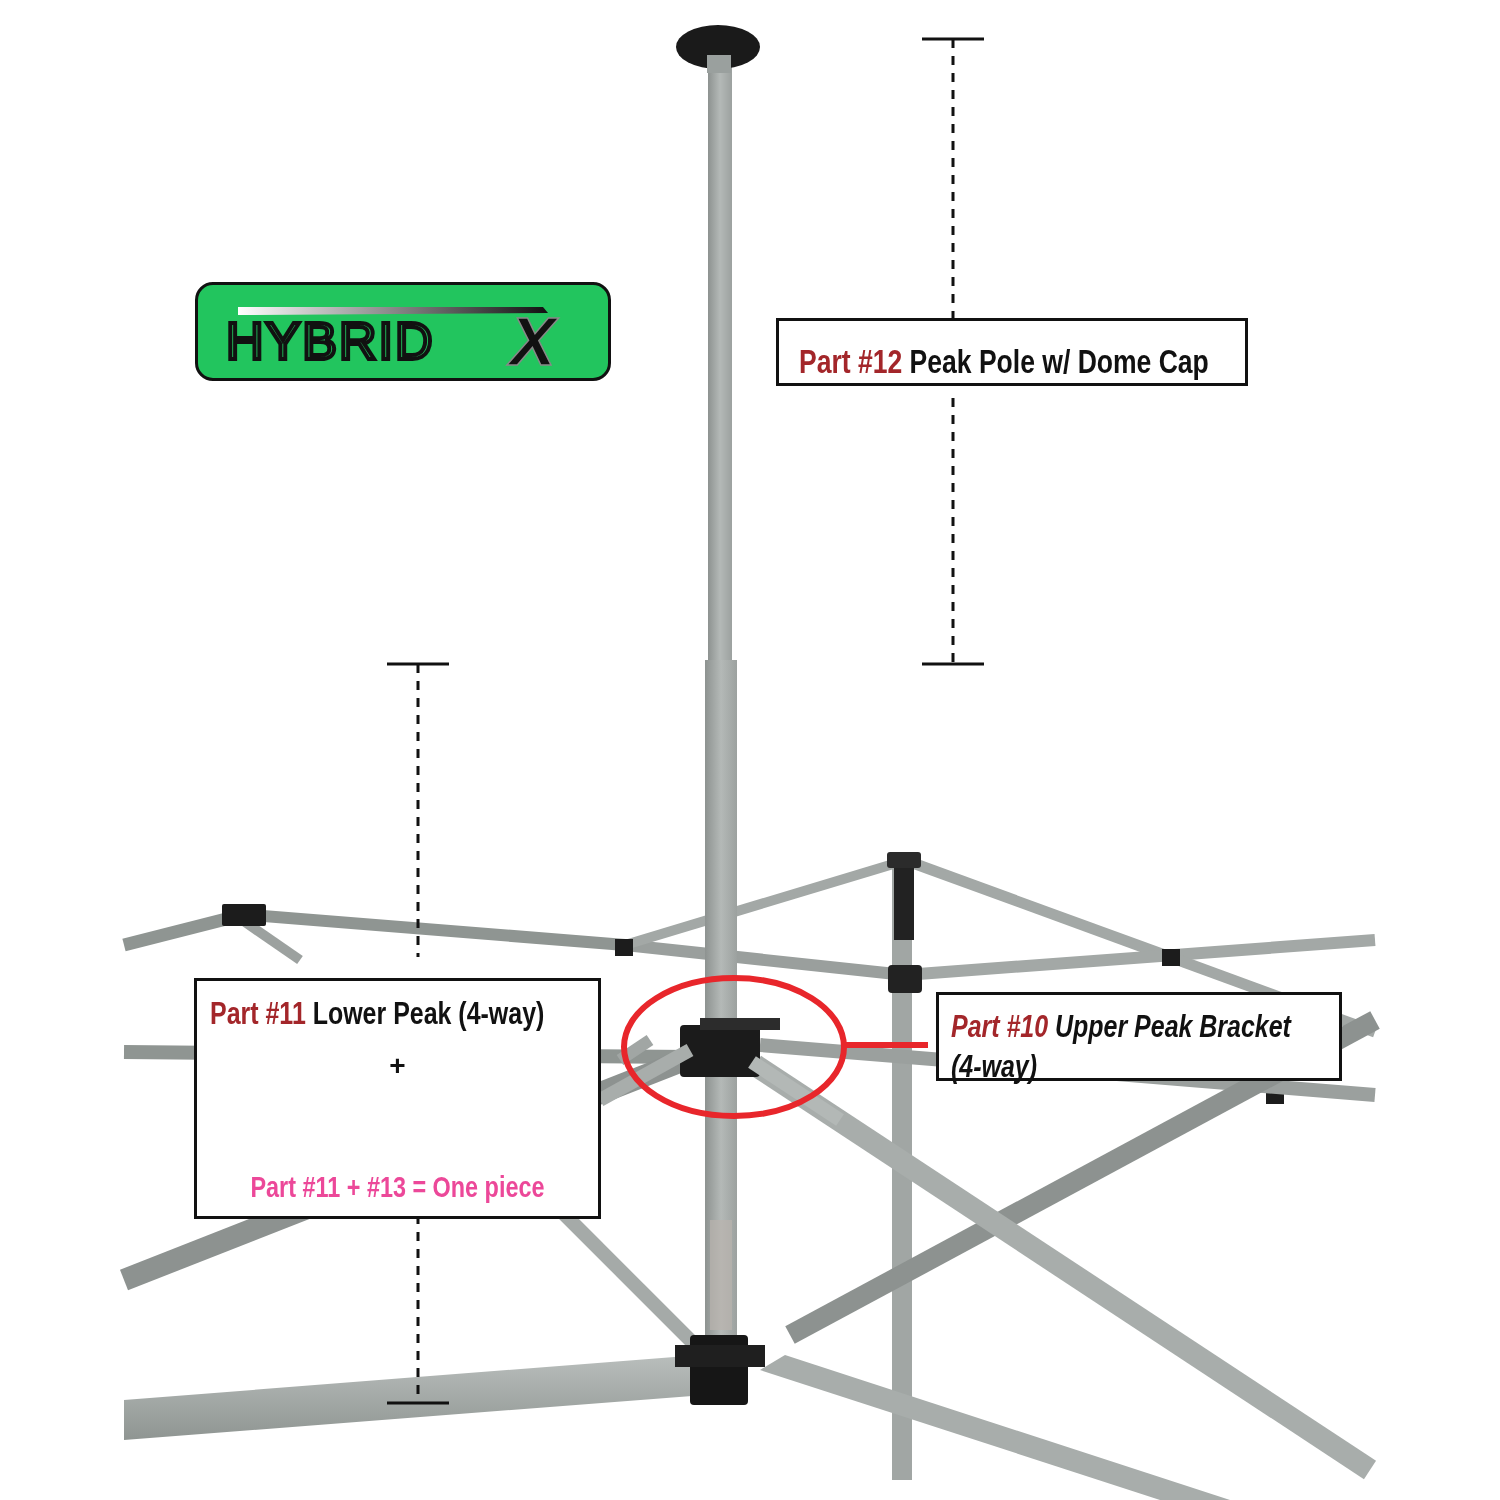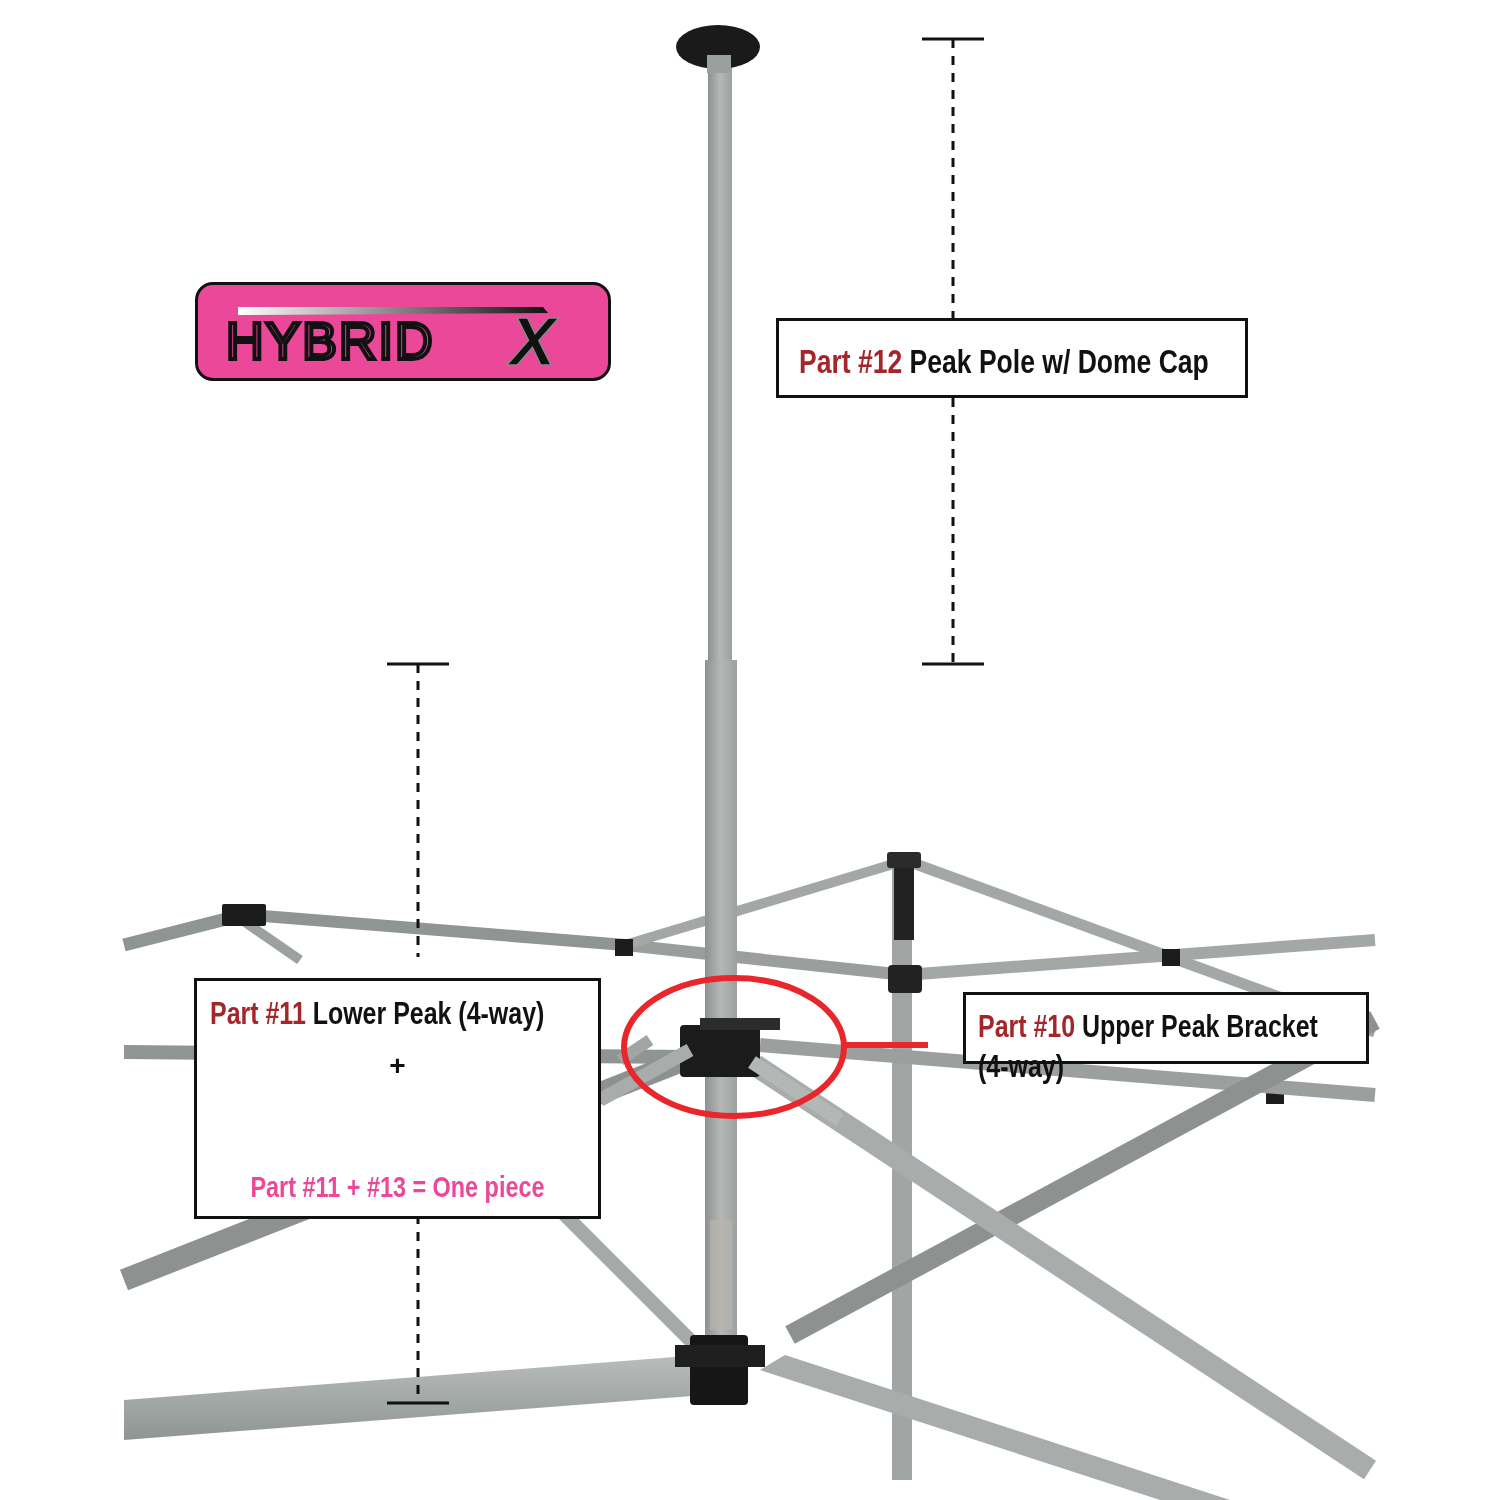--- a/index.html
+++ b/index.html
@@ -6,33 +6,33 @@
   body { width:1500px; height:1500px; position:relative; overflow:hidden; font-family:"Liberation Sans", sans-serif; }
   #scene { position:absolute; left:0; top:0; width:1500px; height:1500px; }
   .callout {
     position:absolute; background:#ffffff; border:3px solid #111111; box-sizing:border-box;
     font-family:"Liberation Sans", sans-serif; font-weight:bold; color:#111111;
     transform-origin:left top;
   }
   .part-num { color:#a3262a; }
   .cond { display:inline-block; transform:scaleX(0.78); transform-origin:left center; white-space:nowrap; }
   .cond-c { display:inline-block; transform:scaleX(0.78); transform-origin:center center; white-space:nowrap; }
-  #callout-12 { left:776px; top:318px; width:472px; height:80px; }
+  #callout-12 { left:776px; top:318px; width:472px; height:68px; }
   #callout-12 .line { position:absolute; left:20px; top:20px; font-size:34px; line-height:40px; }
   #callout-11 { left:194px; top:957px; width:407px; height:241px;margin-top:21px; }
   #callout-11 .l1 { position:absolute; left:13px; top:13px; font-size:32px; line-height:38px; }
   #callout-11 .plus { position:absolute; left:0; width:100%; top:68px; text-align:center; font-size:28px; line-height:34px; }
   #callout-11 .l3 { position:absolute; left:13px; top:114px; font-size:32px; line-height:38px; }
   #callout-11 .l4 { position:absolute; left:0; width:100%; top:188px; text-align:center; font-size:30px; line-height:36px; color:#ec4899; }
-  #callout-10 { left:963px; top:992px; width:406px; height:72px; }
+  #callout-10 { left:936px; top:992px; width:406px; height:89px;font-style:italic; }
   #callout-10 .l1 { position:absolute; left:12px; top:12px; font-size:32px; line-height:38px; }
   #callout-10 .l2 { position:absolute; left:12px; top:52px; font-size:32px; line-height:38px; }
   #logo {
     position:absolute; left:195px; top:282px; width:416px; height:99px; box-sizing:border-box;
-    border:3px solid #111111; border-radius:18px; background:#ec4899; overflow:hidden;
+    border:3px solid #111111; border-radius:18px; background:#22c55e; overflow:hidden;
   }
 </style>
 </head>
 <body>
 
 <svg id="scene" viewBox="0 0 1500 1500" xmlns="http://www.w3.org/2000/svg">
   <defs>
     <linearGradient id="metal" x1="0" y1="0" x2="0" y2="1">
       <stop offset="0" stop-color="#b9bebc"></stop>
       <stop offset="1" stop-color="#8f9592"></stop>

